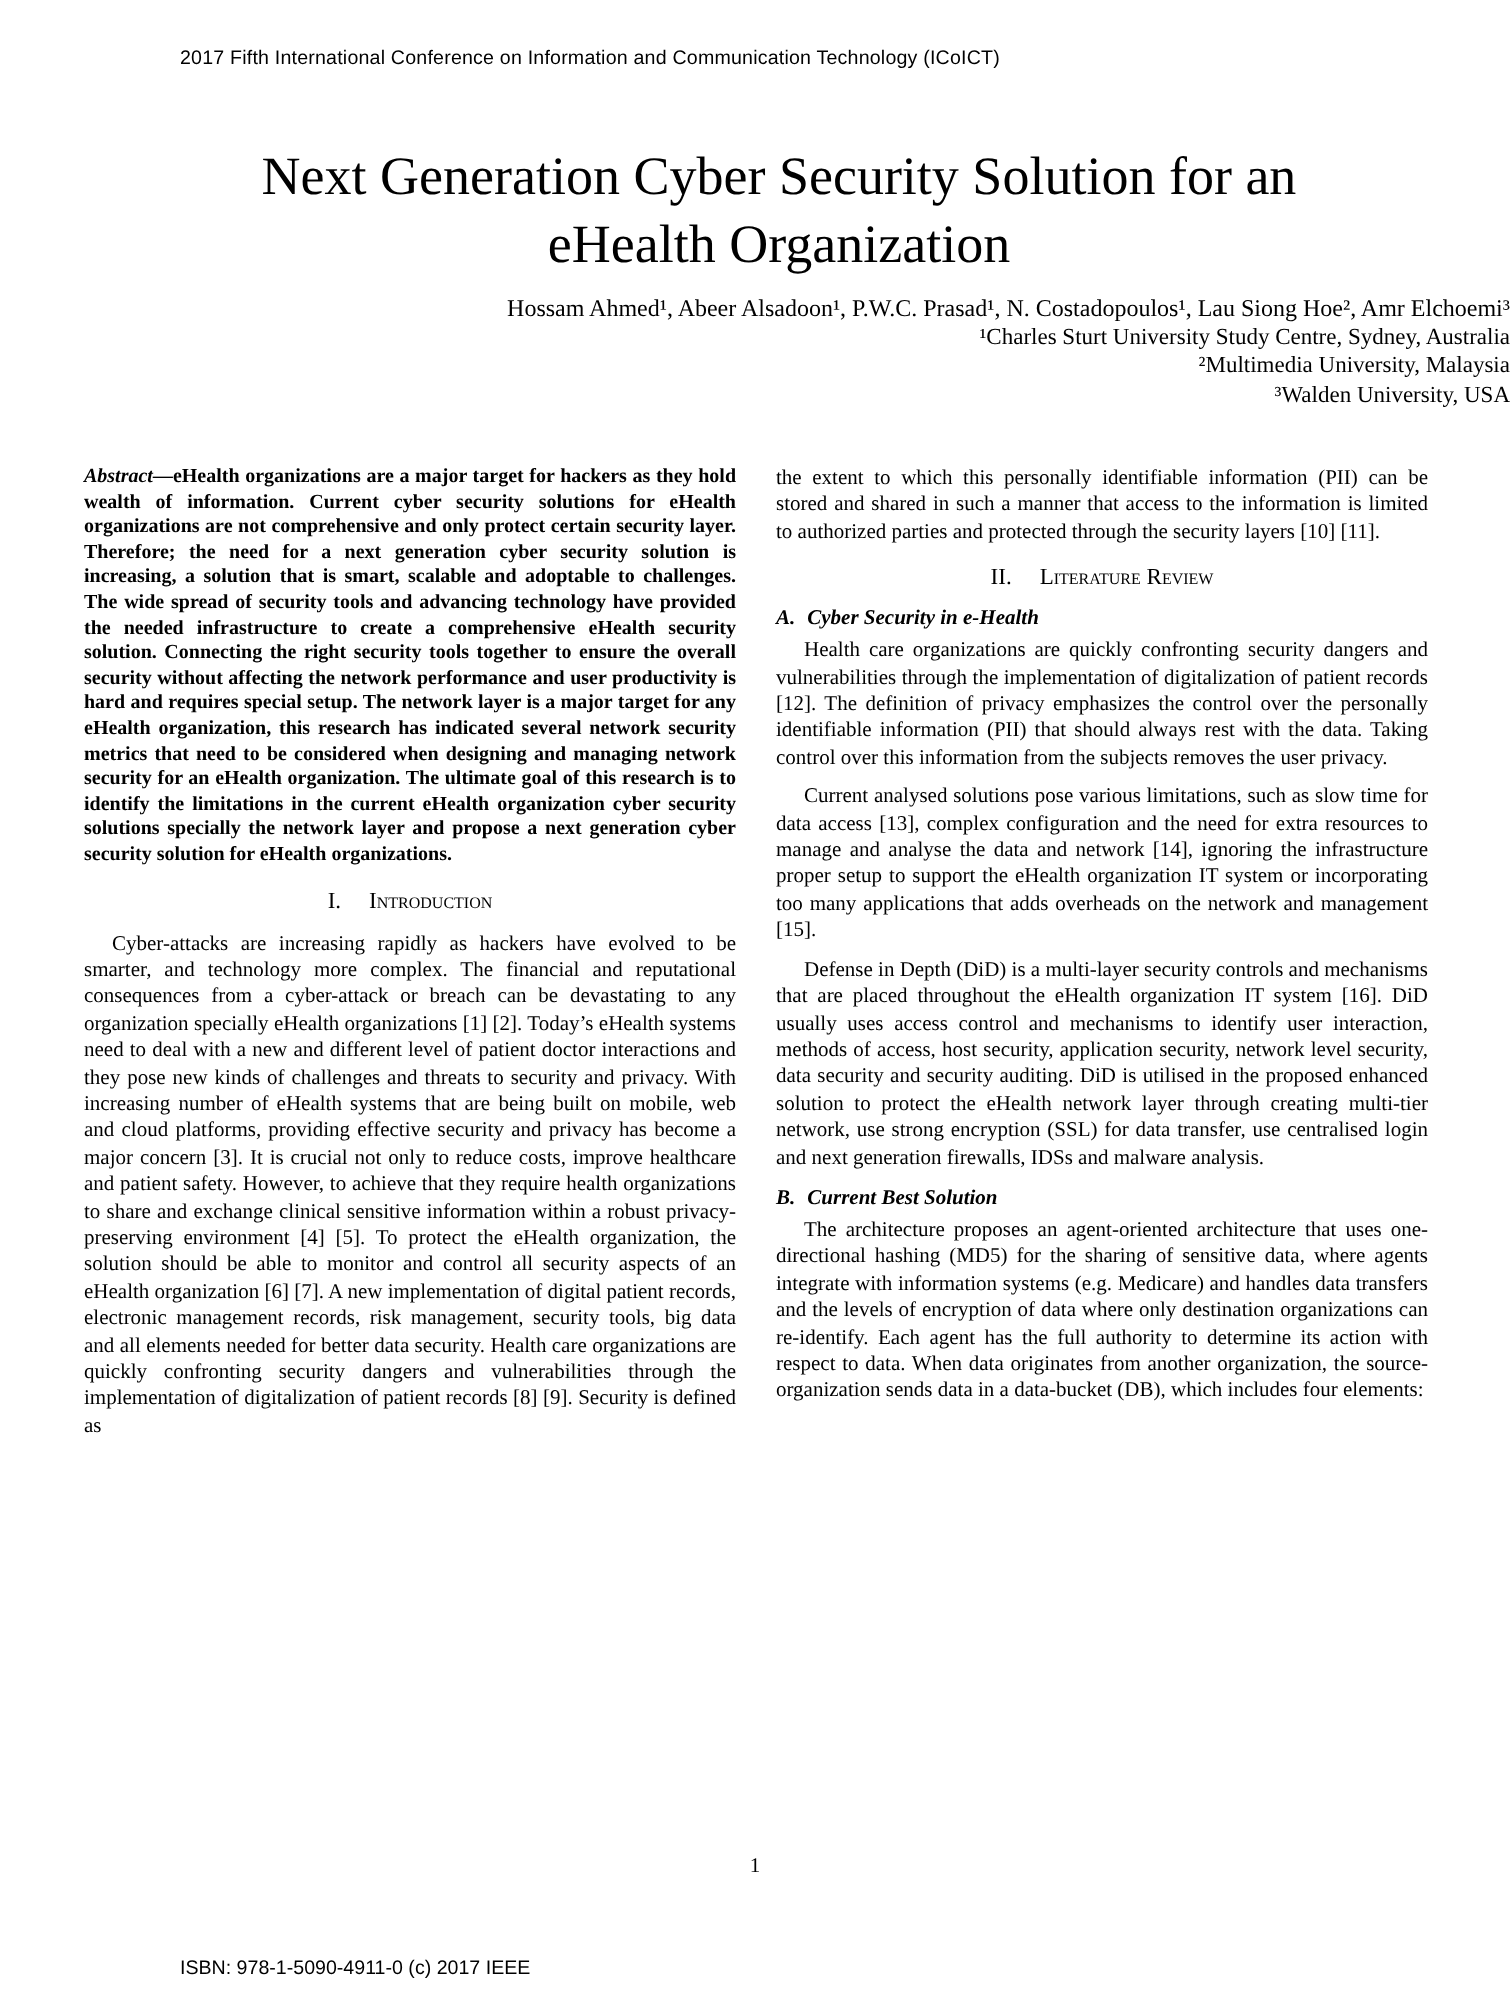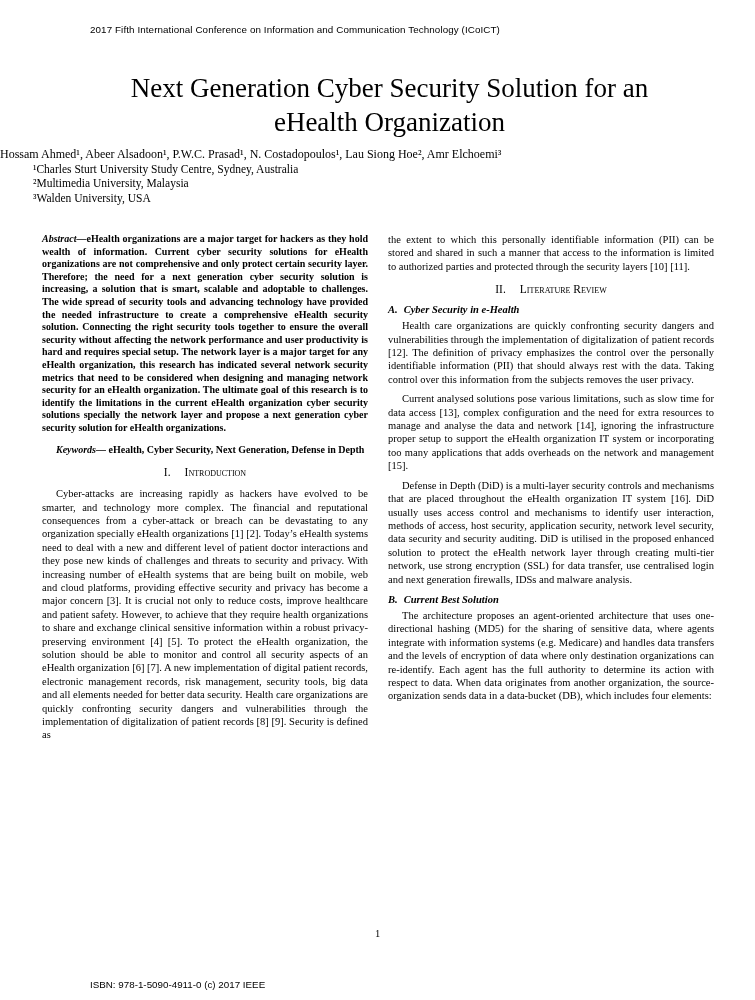--- a/index.html
+++ b/index.html
@@ -32,21 +32,21 @@
     font-size: 27px;
     line-height: 1.25;
     font-weight: normal;
     margin: 12px;
   }
   .authors-block {
     position: absolute;
     top: 147px;
     left: 0;
     width: 755px;
-    text-align: left;
+    text-align: right;
   }
   .author-names {
     font-size: 12px;
     line-height: 1.25;
   }
   .affiliation {
     font-size: 11.5px;
     line-height: 1.25;
     padding-left: 33px;
   }
@@ -142,23 +142,20 @@
   <div class="affiliation">³Walden University, USA</div>
 </div>
 
 <div class="columns">
 
   <div class="col">
     <p class="abstract-para">
       <span class="abstract-lead">Abstract—</span><span>eHealth organizations are a major target for hackers as they hold wealth of information. Current cyber security solutions for eHealth organizations are not comprehensive and only protect certain security layer. Therefore; the need for a next generation cyber security solution is increasing, a solution that is smart, scalable and adoptable to challenges. The wide spread of security tools and advancing technology have provided the needed infrastructure to create a comprehensive eHealth security solution. Connecting the right security tools together to ensure the overall security without affecting the network performance and user productivity is hard and requires special setup. The network layer is a major target for any eHealth organization, this research has indicated several network security metrics that need to be considered when designing and managing network security for an eHealth organization. The ultimate goal of this research is to identify the limitations in the current eHealth organization cyber security solutions specially the network layer and propose a next generation cyber security solution for eHealth organizations.</span>
     </p>
 
-    <p class="keywords-para">
-      <span class="abstract-lead">Keywords—</span><span> eHealth, Cyber Security, Next Generation, Defense in Depth</span>
-    </p>
 
     <h2 class="section-heading">
       <span>I.</span><span class="sec-title">Introduction</span>
     </h2>
 
     <p class="body-para">Cyber-attacks are increasing rapidly as hackers have evolved to be smarter, and technology more complex. The financial and reputational consequences from a cyber-attack or breach can be devastating to any organization specially eHealth organizations [1] [2]. Today’s eHealth systems need to deal with a new and different level of patient doctor interactions and they pose new kinds of challenges and threats to security and privacy. With increasing number of eHealth systems that are being built on mobile, web and cloud platforms, providing effective security and privacy has become a major concern [3]. It is crucial not only to reduce costs, improve healthcare and patient safety. However, to achieve that they require health organizations to share and exchange clinical sensitive information within a robust privacy-preserving environment [4] [5]. To protect the eHealth organization, the solution should be able to monitor and control all security aspects of an eHealth organization [6] [7]. A new implementation of digital patient records, electronic management records, risk management, security tools, big data and all elements needed for better data security. Health care organizations are quickly confronting security dangers and vulnerabilities through the implementation of digitalization of patient records [8] [9]. Security is defined as</p>
   </div>
 
   <div class="col">
     <p class="body-para no-indent">the extent to which this personally identifiable information (PII) can be stored and shared in such a manner that access to the information is limited to authorized parties and protected through the security layers [10] [11].</p>

